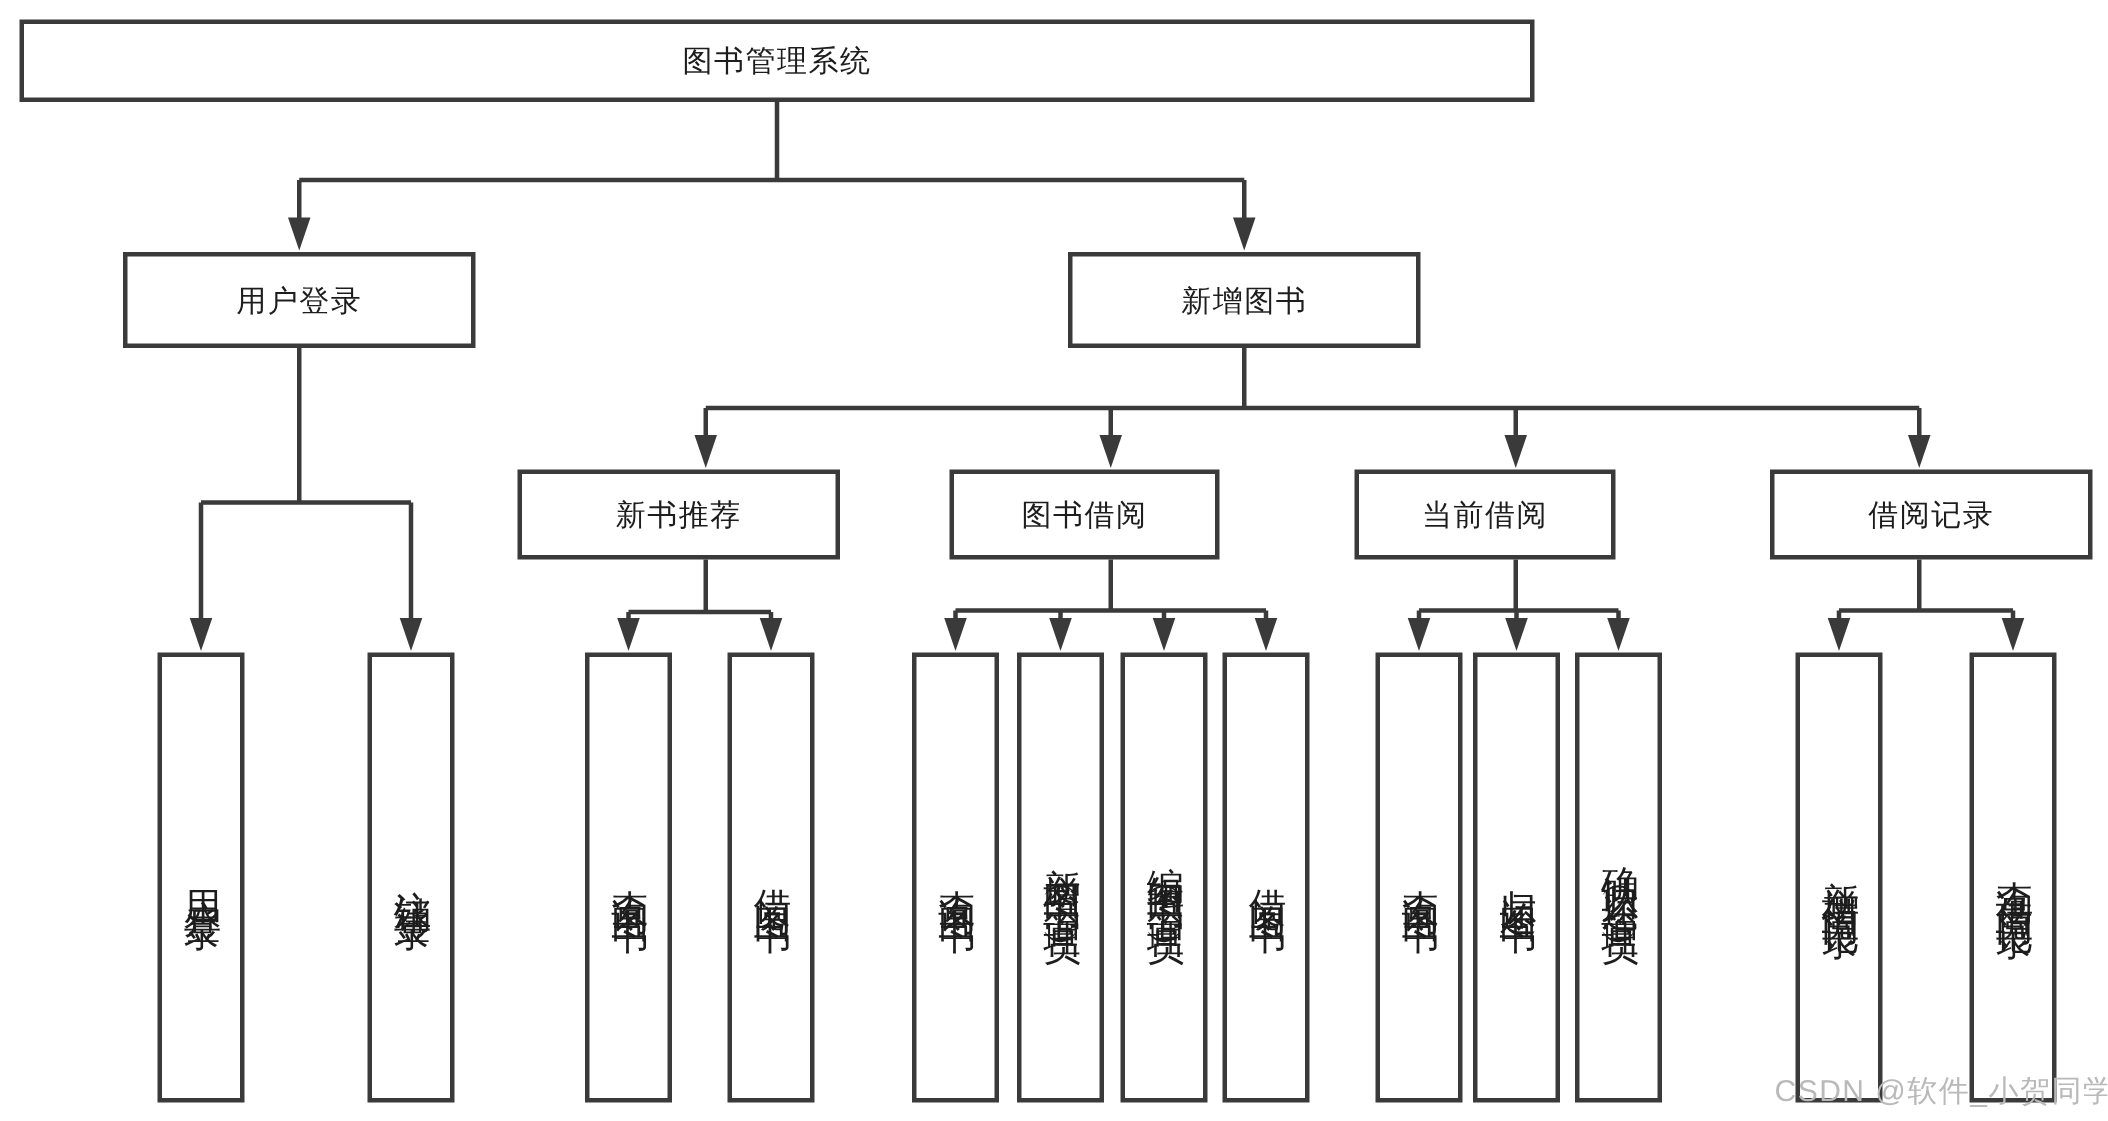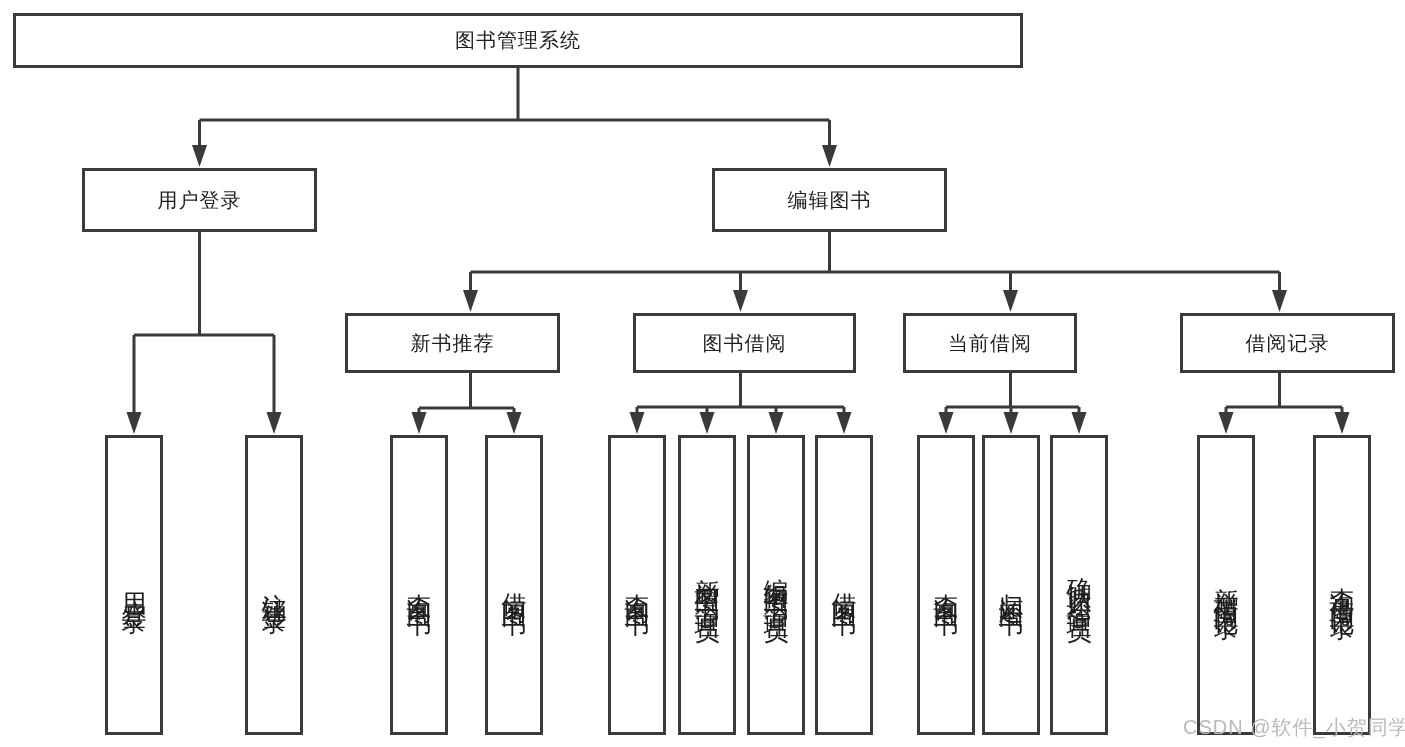--- a/index.html
+++ b/index.html
@@ -94,27 +94,27 @@
   </svg>
 
   <div class="box h" style="left:13px; top:13px; width:1010px; height:55px;">
     <span>图书管理系统</span>
   </div>
 
   <div class="box h" style="left:82px; top:168px; width:235px; height:64px;">
     <span>用户登录</span>
   </div>
   <div class="box h" style="left:712px; top:168px; width:235px; height:64px;">
-    <span>编辑图书</span>
+    <span>新增图书</span>
   </div>
 
   <div class="box h" style="left:345px; top:313px; width:215px; height:60px;">
     <span>新书推荐</span>
   </div>
-  <div class="box h" style="left:633px; top:313px; width:223px; height:60px;">
+  <div class="box h" style="left:633px; top:313px; width:180px; height:60px;">
     <span>图书借阅</span>
   </div>
   <div class="box h" style="left:903px; top:313px; width:174px; height:60px;">
     <span>当前借阅</span>
   </div>
   <div class="box h" style="left:1180px; top:313px; width:215px; height:60px;">
     <span>借阅记录</span>
   </div>
 
   <div class="box v" style="left:105px; top:435px; width:58px; height:300px;">

